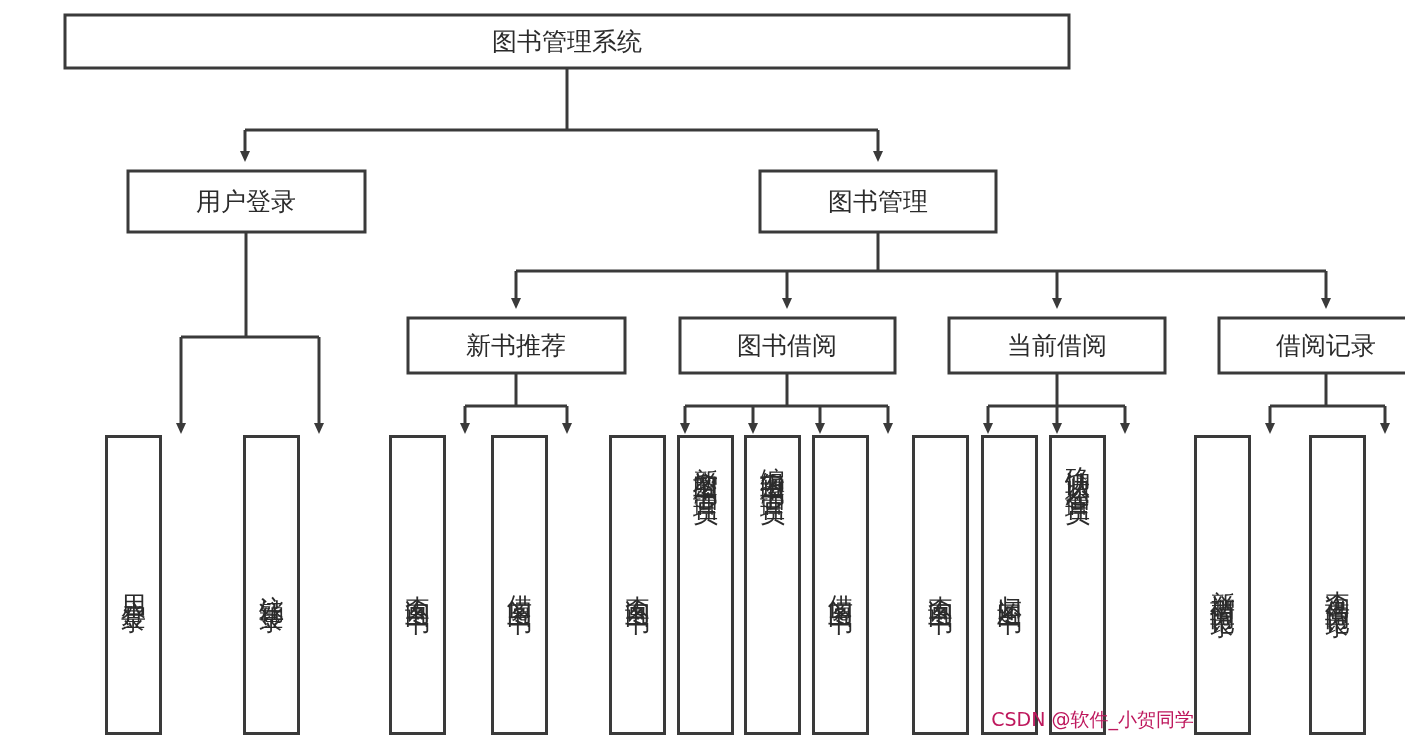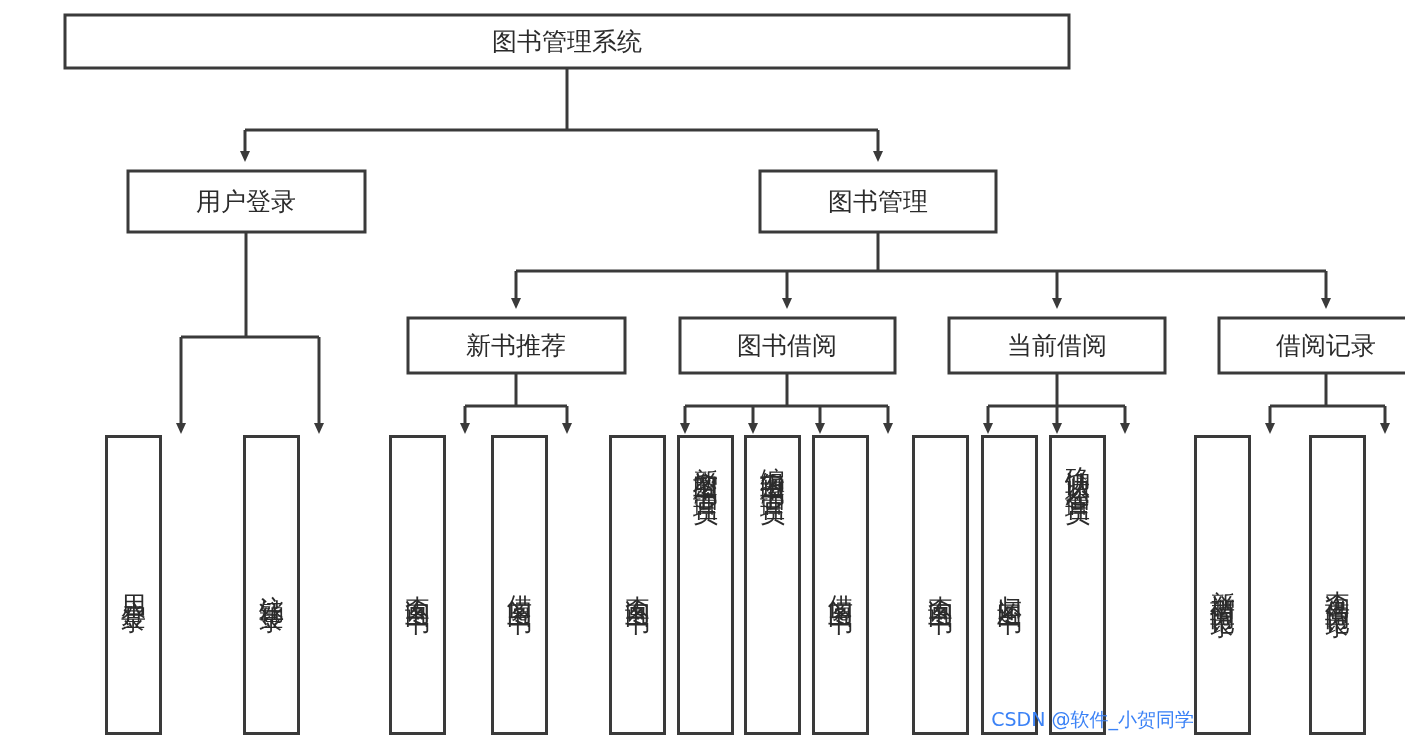--- a/index.html
+++ b/index.html
@@ -61,21 +61,21 @@
   .leaf-box {
     position: absolute;
     box-sizing: border-box;
     background: #ffffff;
     border: 3px solid #3a3a3a;
     display: flex;
     justify-content: center;
   }
   .watermark {
     position: absolute;
-    color: #3b82f6;
+    color: #be185d;
     font-size: 19px;
     font-family: "DejaVu Sans", "Liberation Sans", sans-serif;
     white-space: nowrap;
     pointer-events: none;
   }
 </style>
 </head>
 <body>
 
 <div id="diagram-root">

